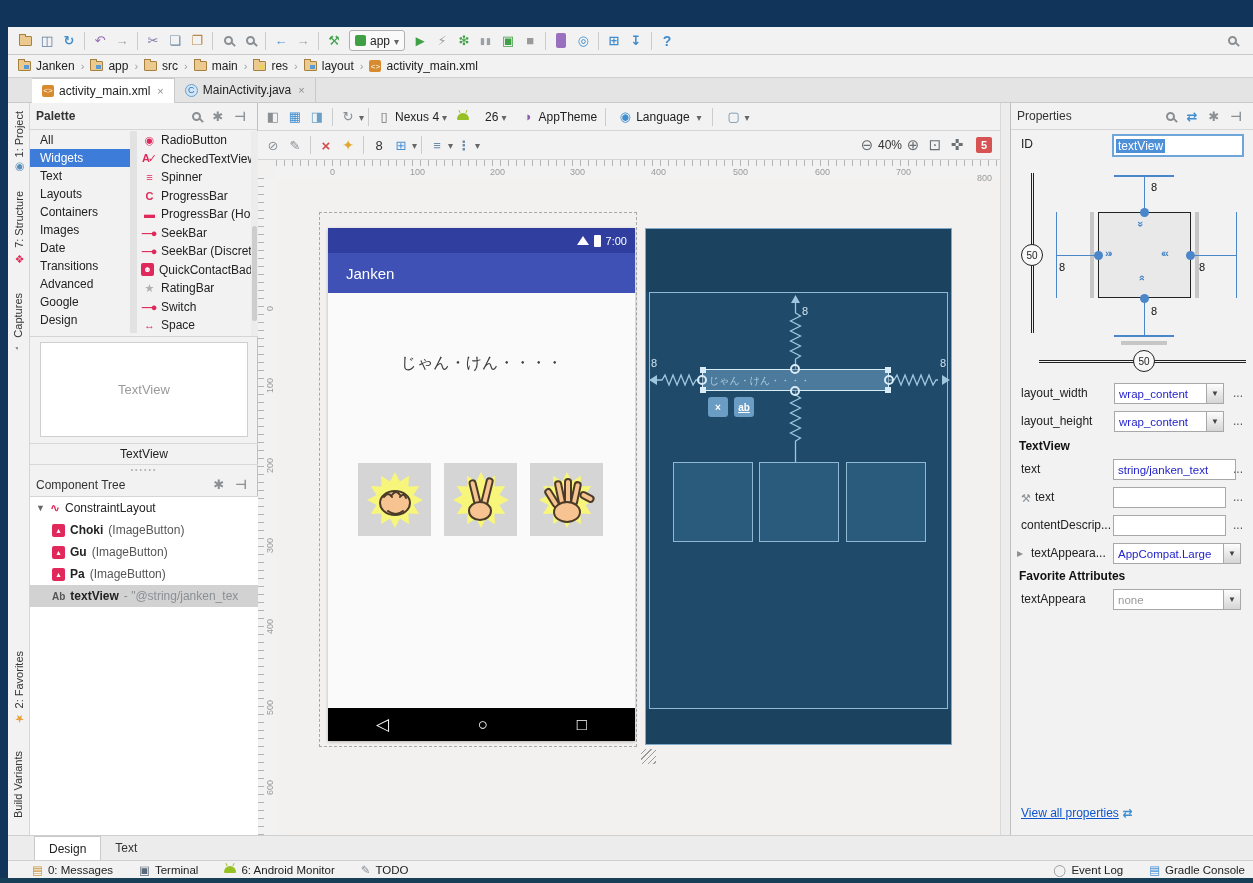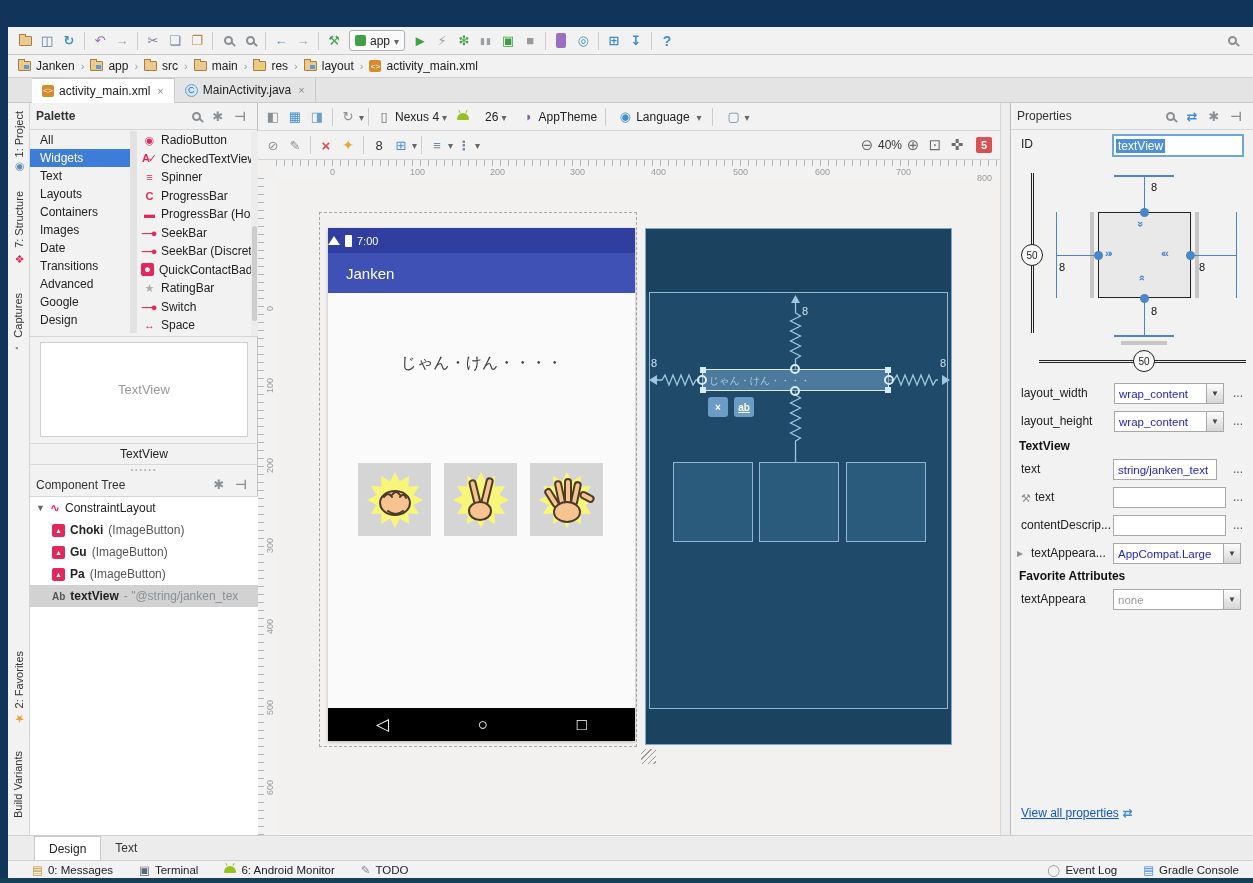--- a/index.html
+++ b/index.html
@@ -460,21 +460,21 @@
       <span class="rlabel rlabel-v" style="left:7px;top:360px">300</span>
       <span class="rlabel rlabel-v" style="left:7px;top:441px">400</span>
       <span class="rlabel rlabel-v" style="left:7px;top:522px">500</span>
       <span class="rlabel rlabel-v" style="left:7px;top:602px">600</span>
       <span class="rlabel rlabel-v" style="left:7px;top:681px">700</span>
     </div>
   </div>
 
   <div class="ab" style="left:319px;top:212px;width:318px;height:535px;border:1px dashed #a8a8a8"></div>
   <div class="ab" style="left:328px;top:228px;width:307px;height:513px;background:#fafafa;box-shadow:0 1px 3px rgba(0,0,0,.25)">
-    <div class="flex" style="height:25px;background:#303f9f;padding-right:8px;gap:5px">
+    <div class="flex" style="height:25px;background:#303f9f;justify-content:flex-end;padding-right:8px;gap:5px">
       <span style="width:0;height:0;border-left:6px solid transparent;border-right:6px solid transparent;border-bottom:9px solid #fff"></span>
       <span style="width:7px;height:12px;background:#fff;border-radius:1px"></span>
       <span style="color:#fff;font-size:11px">7:00</span>
     </div>
     <div class="flex" style="height:40px;background:#3f51b5;padding-left:18px">
       <span style="color:#fff;font-size:15px">Janken</span>
     </div>
     <div style="position:relative;height:415px">
       <div class="ab" style="left:0;top:60px;width:307px;text-align:center;color:#3c3c3c;font-size:16px">じゃん・けん・・・・</div>
 
@@ -626,21 +626,21 @@
       <span class="plabel">layout_height</span>
       <span class="pfield" style="width:110px">
         <span class="val">wrap_content</span>
           <span class="arrow">▼</span>
       </span>
       <span class="dots" style="left:222px">...</span>
     </div>
     <div class="sechead" style="top:336px">TextView</div>
     <div class="prow" style="top:356px">
       <span class="plabel">text</span>
-      <span class="pfield" style="left:102px;width:104px">
+      <span class="pfield" style="left:102px;width:123px">
         <span class="val">string/janken_text</span>
       </span>
       <span class="dots" style="left:222px">...</span>
     </div>
     <div class="prow" style="top:384px">
       <span class="ab i-wrench" style="left:10px;top:4px"></span>
       <span class="plabel" style="left:24px">text</span>
       <span class="pfield" style="left:102px;width:113px">
           <span class="val"></span>
         </span>
@@ -695,20 +695,20 @@
       </span>
     <span class="statitem">
         <span class="i-todo"></span>
         <span>TODO</span>
       </span>
     <span style="margin-left:auto" class="flex">
       <span class="statitem">
           <span class="i-bubble"></span>
           <span>Event Log</span>
         </span>
-      <span class="statitem" style="margin-right:14px">
+      <span class="statitem" style="margin-right:8px">
           <span class="i-console"></span>
           <span>Gradle Console</span>
         </span>
     </span>
   </div>
 
 </div>
 
 </body></html>

